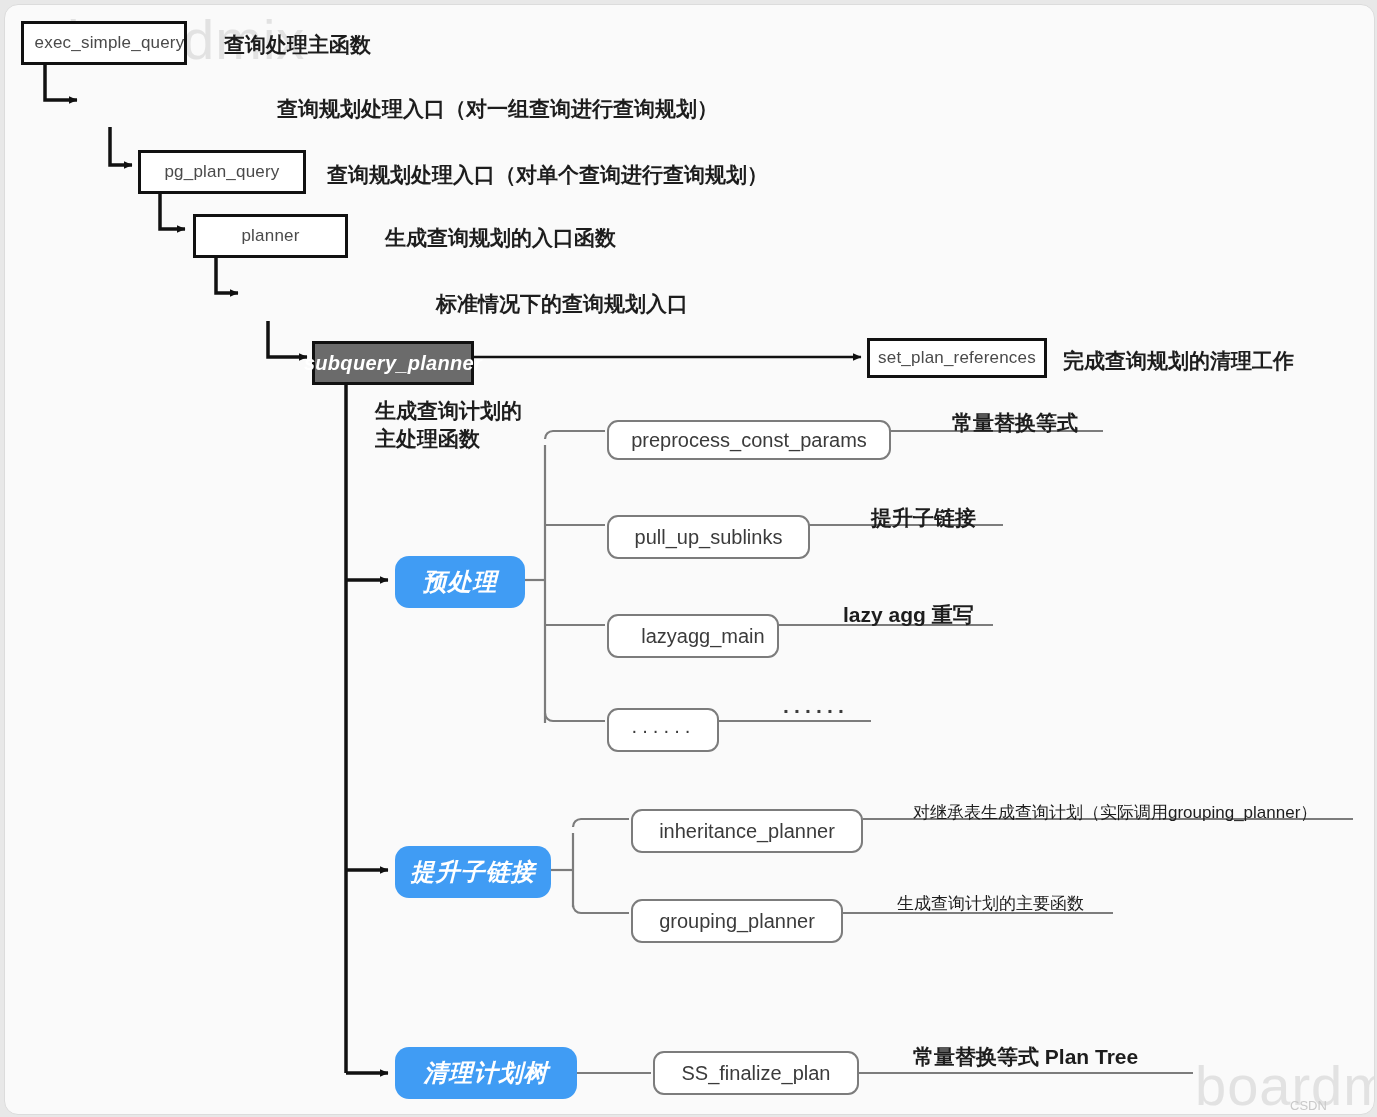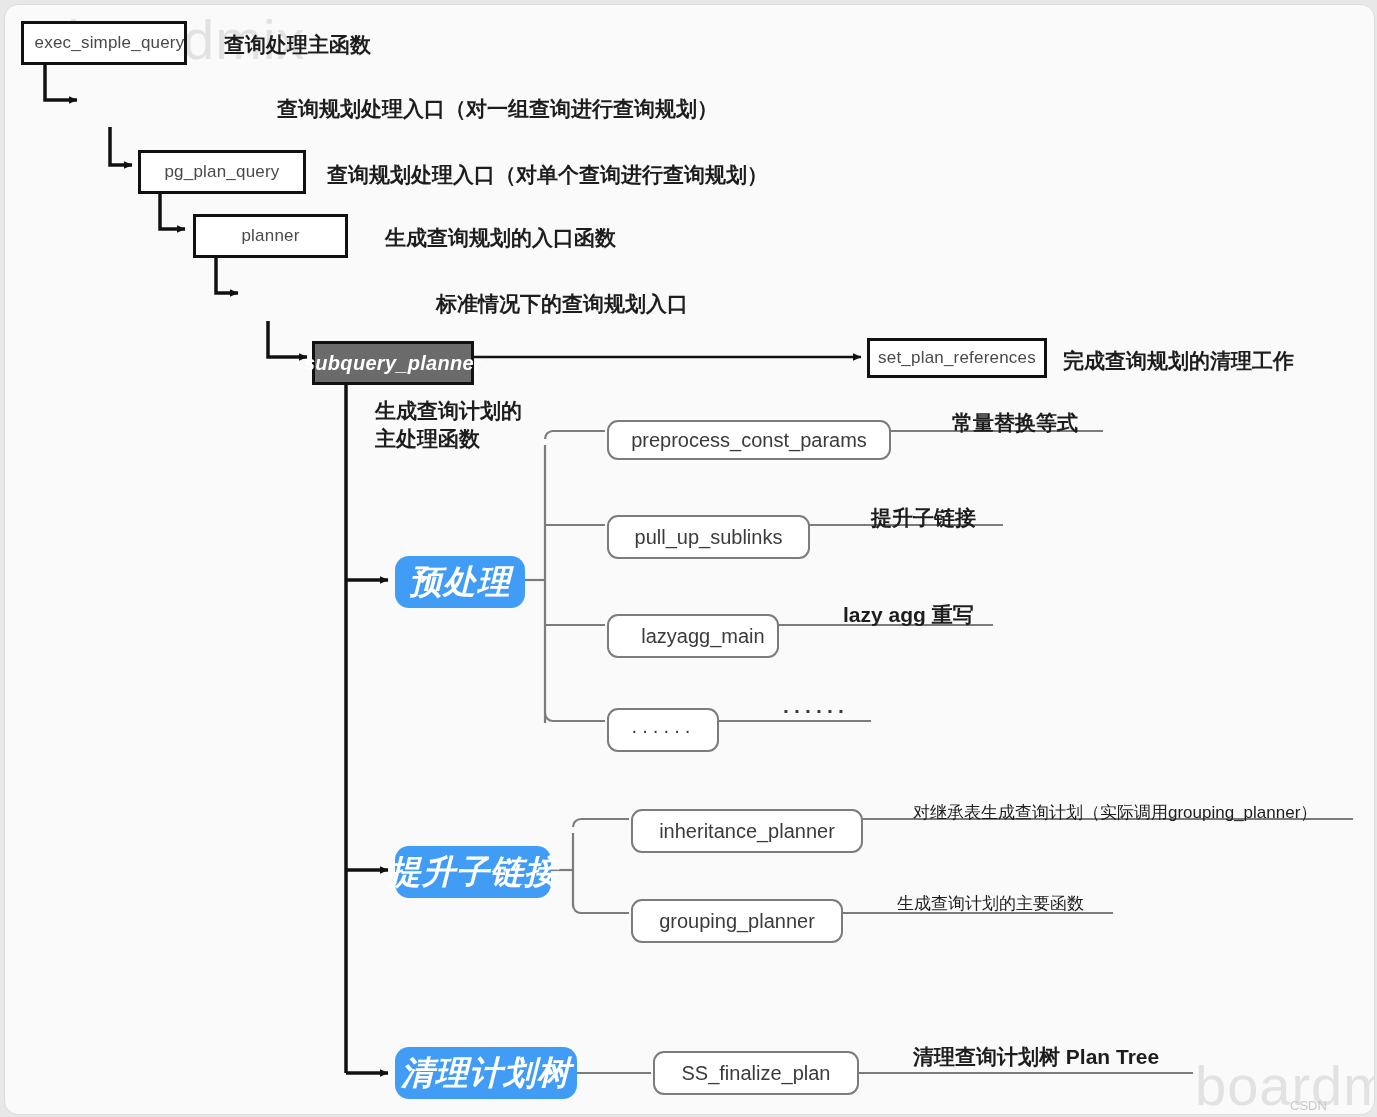--- a/index.html
+++ b/index.html
@@ -63,21 +63,21 @@
     border: 2px solid #7c7c7c;
     border-radius: 11px;
     color: #3b3b3b;
     font-size: 20px;
   }
   
   .box-blue {
     background: #409cf4;
     border-radius: 14px;
     color: #ffffff;
-    font-size: 33px;
+    font-size: 24px;
     font-weight: bold;
     font-style: italic;
     letter-spacing: 1px;
   }
   .note {
     position: absolute;
     color: #1d1d1d;
     font-size: 20px;
     white-space: nowrap;
     line-height: 1.35;
@@ -231,16 +231,16 @@
     </div>
     <div class="note small" style="left:892px; top:888px;">生成查询计划的主要函数</div>
 
     <div class="node box-blue" style="left:390px; top:1042px; width:182px; height:52px;">
       <span>清理计划树</span>
     </div>
 
     <div class="node box-round" style="left:648px; top:1046px; width:206px; height:44px;">
       <span>SS_finalize_plan</span>
     </div>
-    <div class="note cn" style="left:908px; top:1038px;">清理查询计划树 Plan Tree</div>
+    <div class="note cn" style="left:908px; top:1038px;">常量替换等式 Plan Tree</div>
 
   </div>
 </div>
 
 </body></html>

